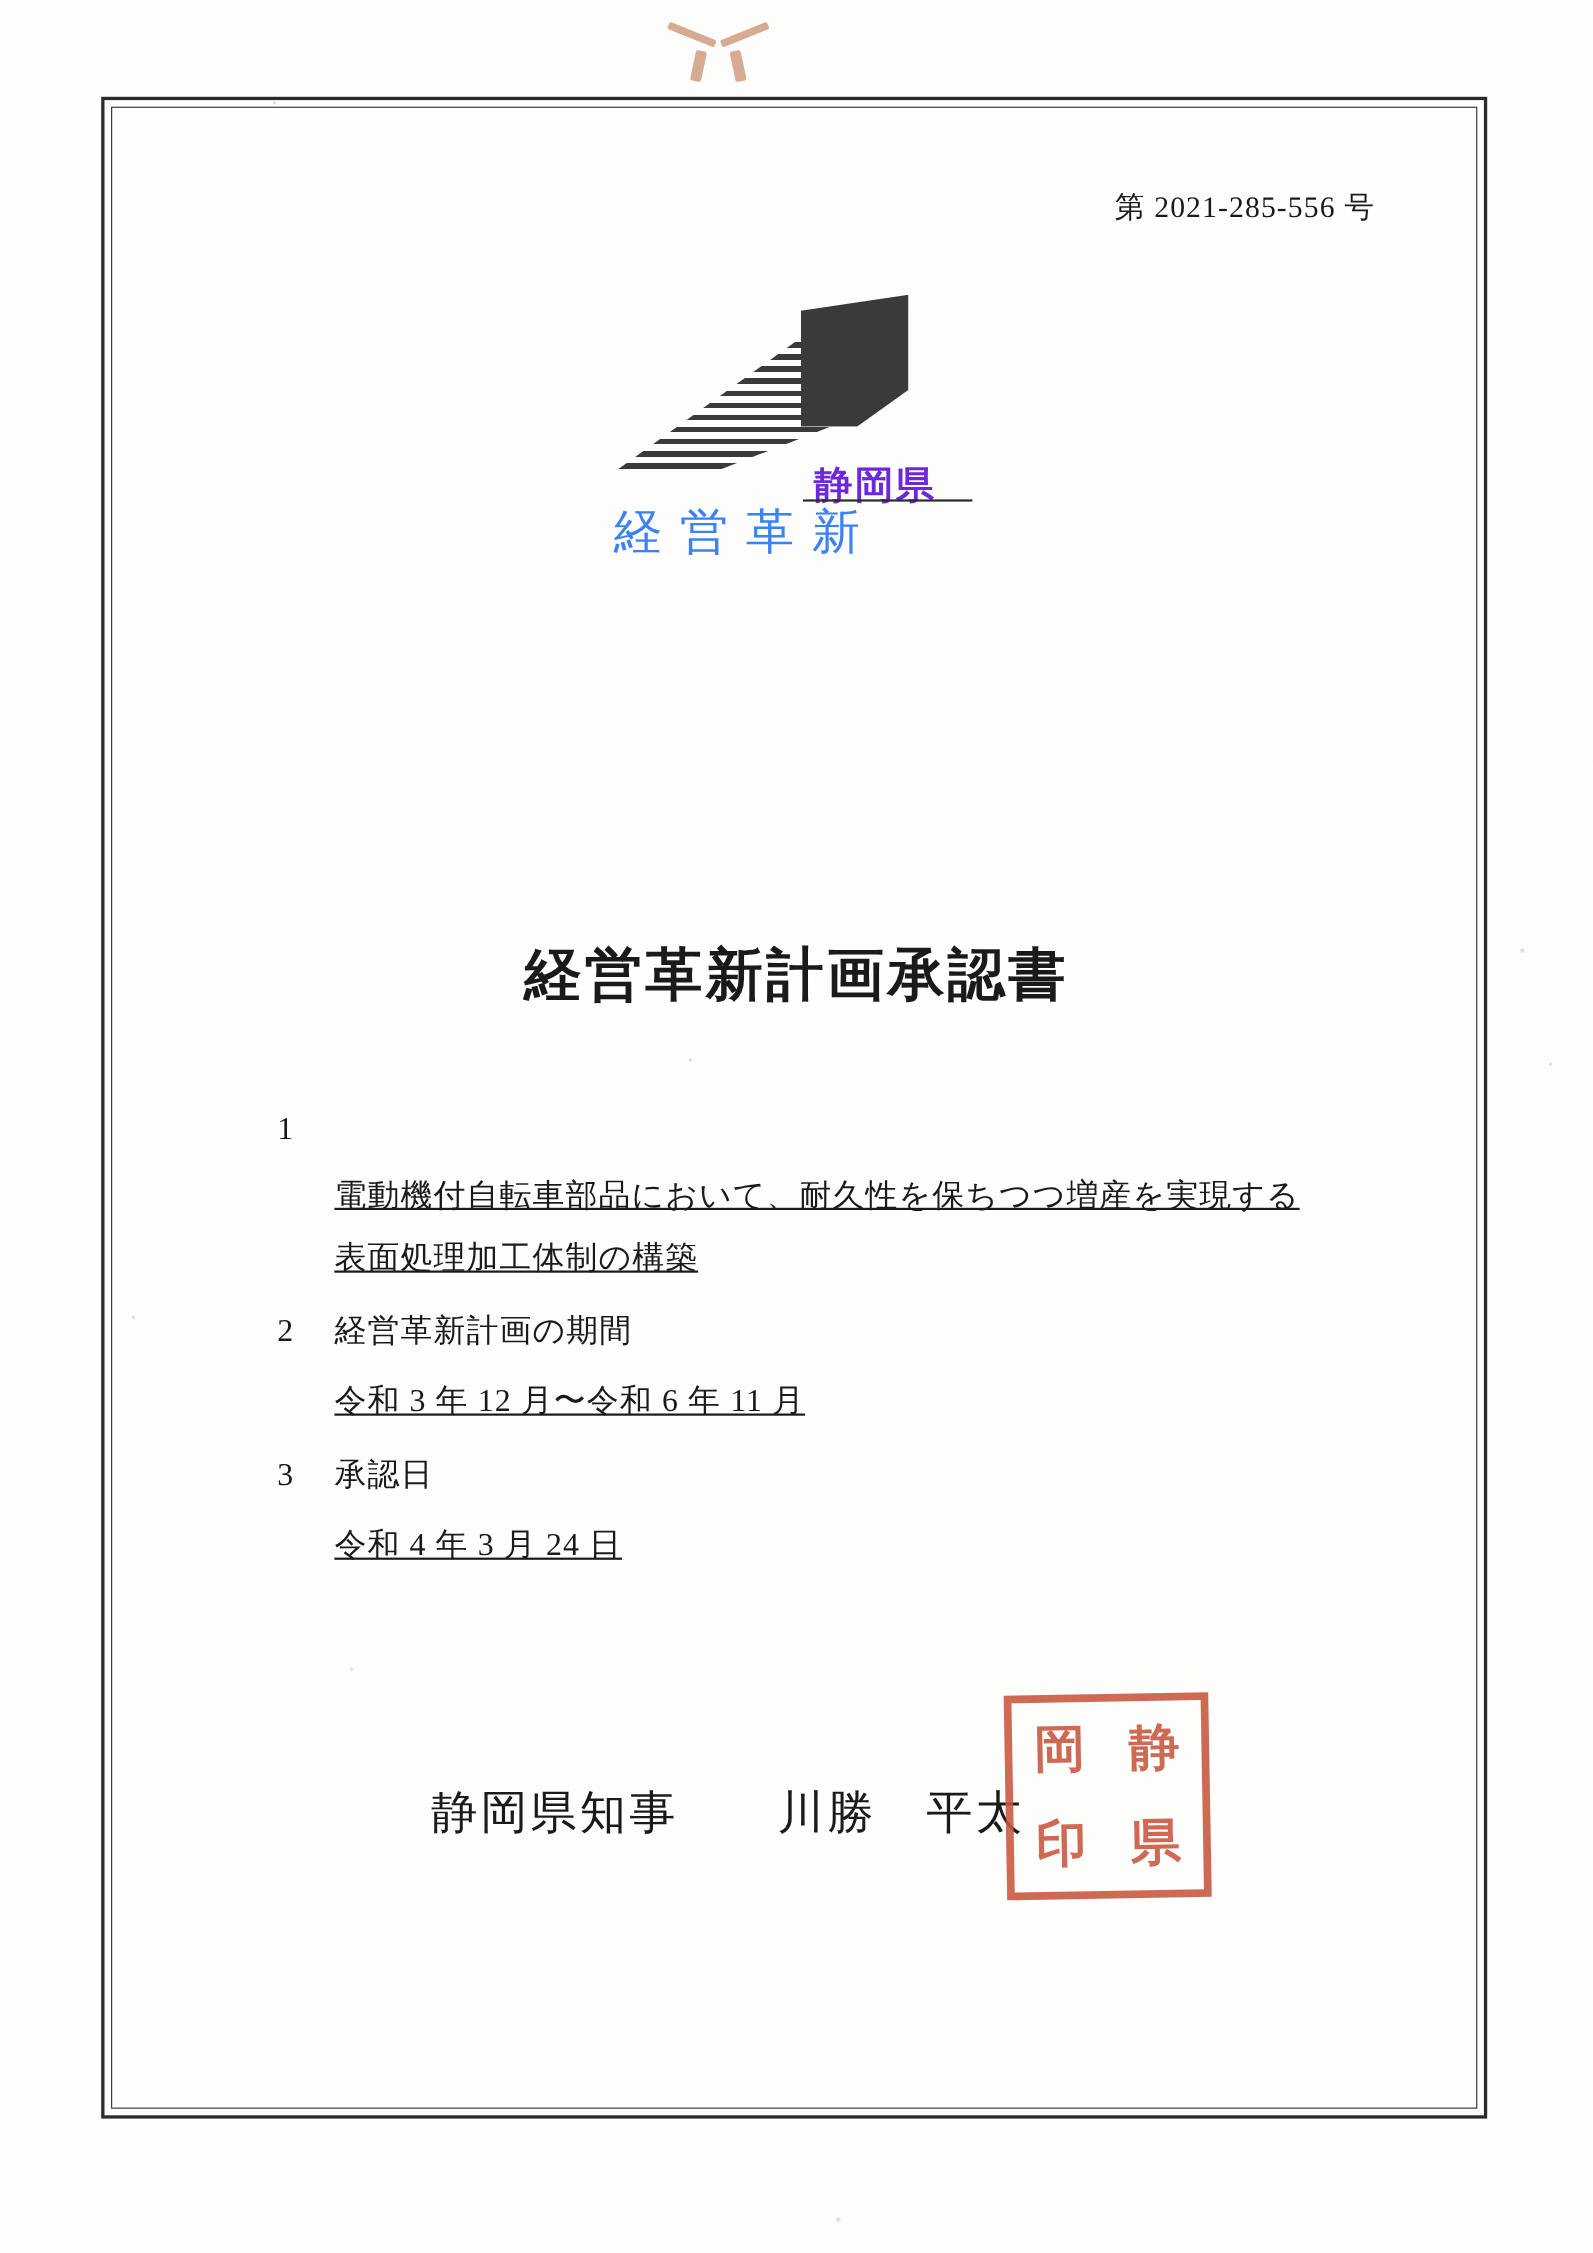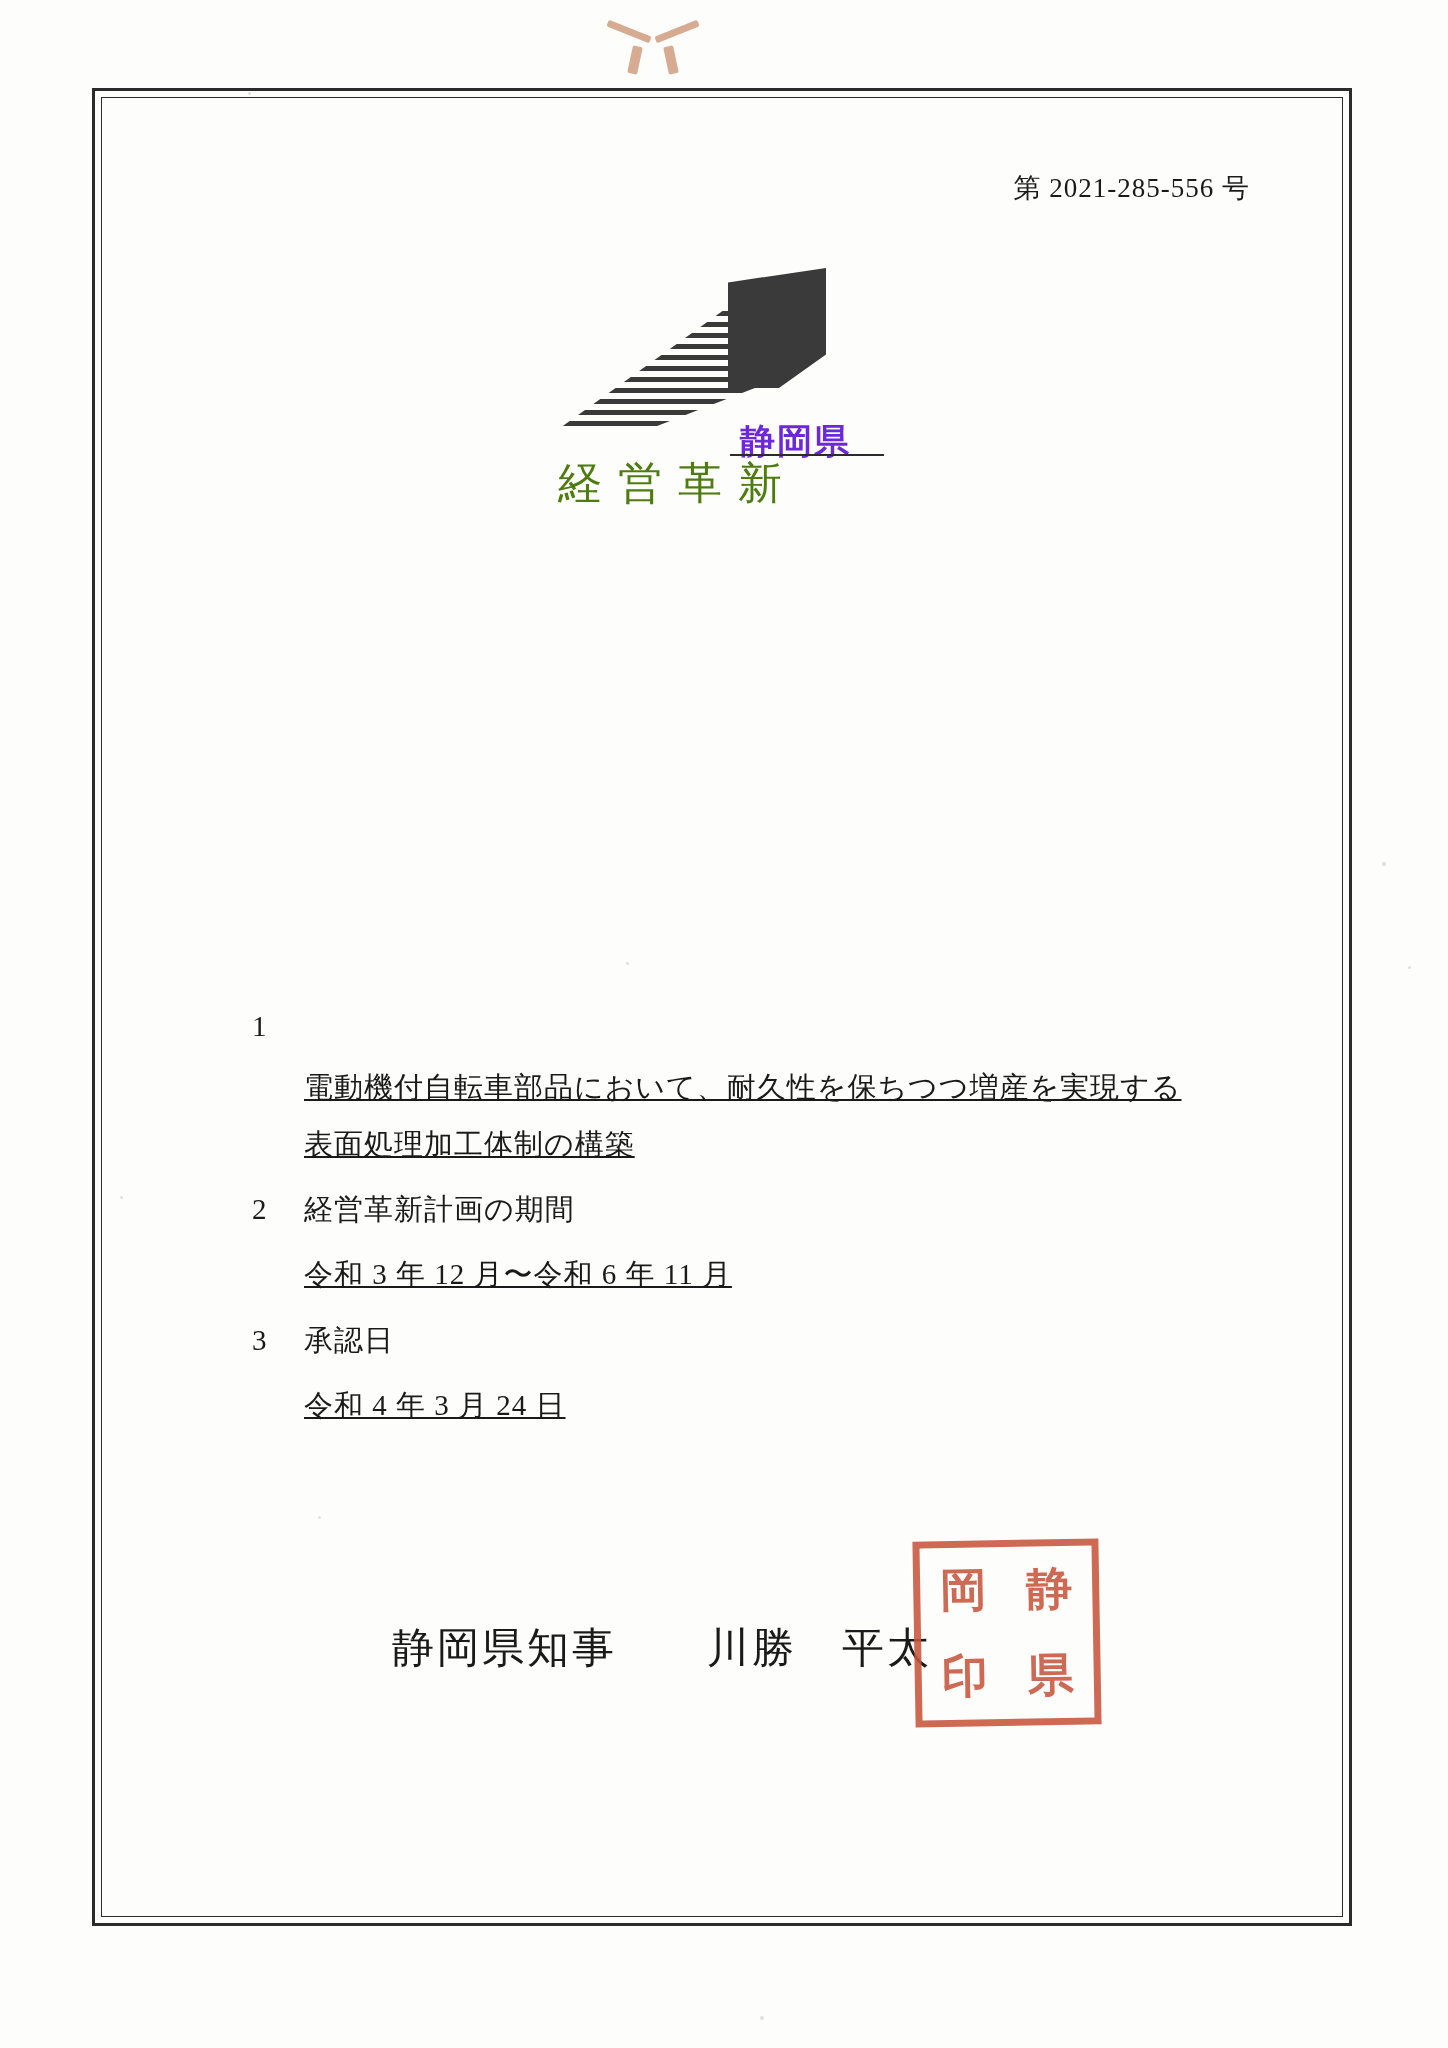--- a/index.html
+++ b/index.html
@@ -138,21 +138,21 @@
     height: 2px;
     background: #2b2b2b;
   }
   .emblem-title {
     position: absolute;
     left: 18px;
     top: 186px;
     font-size: 44px;
     letter-spacing: 16px;
     font-weight: 500;
-    color: #4d7c0f;
+    color: #3b82f6;
     white-space: nowrap;
   }
 
   
   .addressee {
     position: absolute;
     left: 292px;
     top: 630px;
     font-size: 38px;
     line-height: 1.7;
@@ -276,20 +276,21 @@
     <div class="emblem-mark">
       <div class="stripes"></div>
       <div class="solid"></div>
     </div>
     <div class="emblem-pref">静岡県</div>
     <div class="emblem-underline"></div>
     <div class="emblem-title">経営革新</div>
   </div>
 
 
+  <div class="cert-title">経営革新計画承認書</div>
 
   <div class="items">
 
     <div class="item">
       <div class="item-head">
         <span class="item-num">1</span>
       </div>
       <div class="item-body">
         <div>電動機付自転車部品において、耐久性を保ちつつ増産を実現する</div>
         <div>表面処理加工体制の構築</div>

